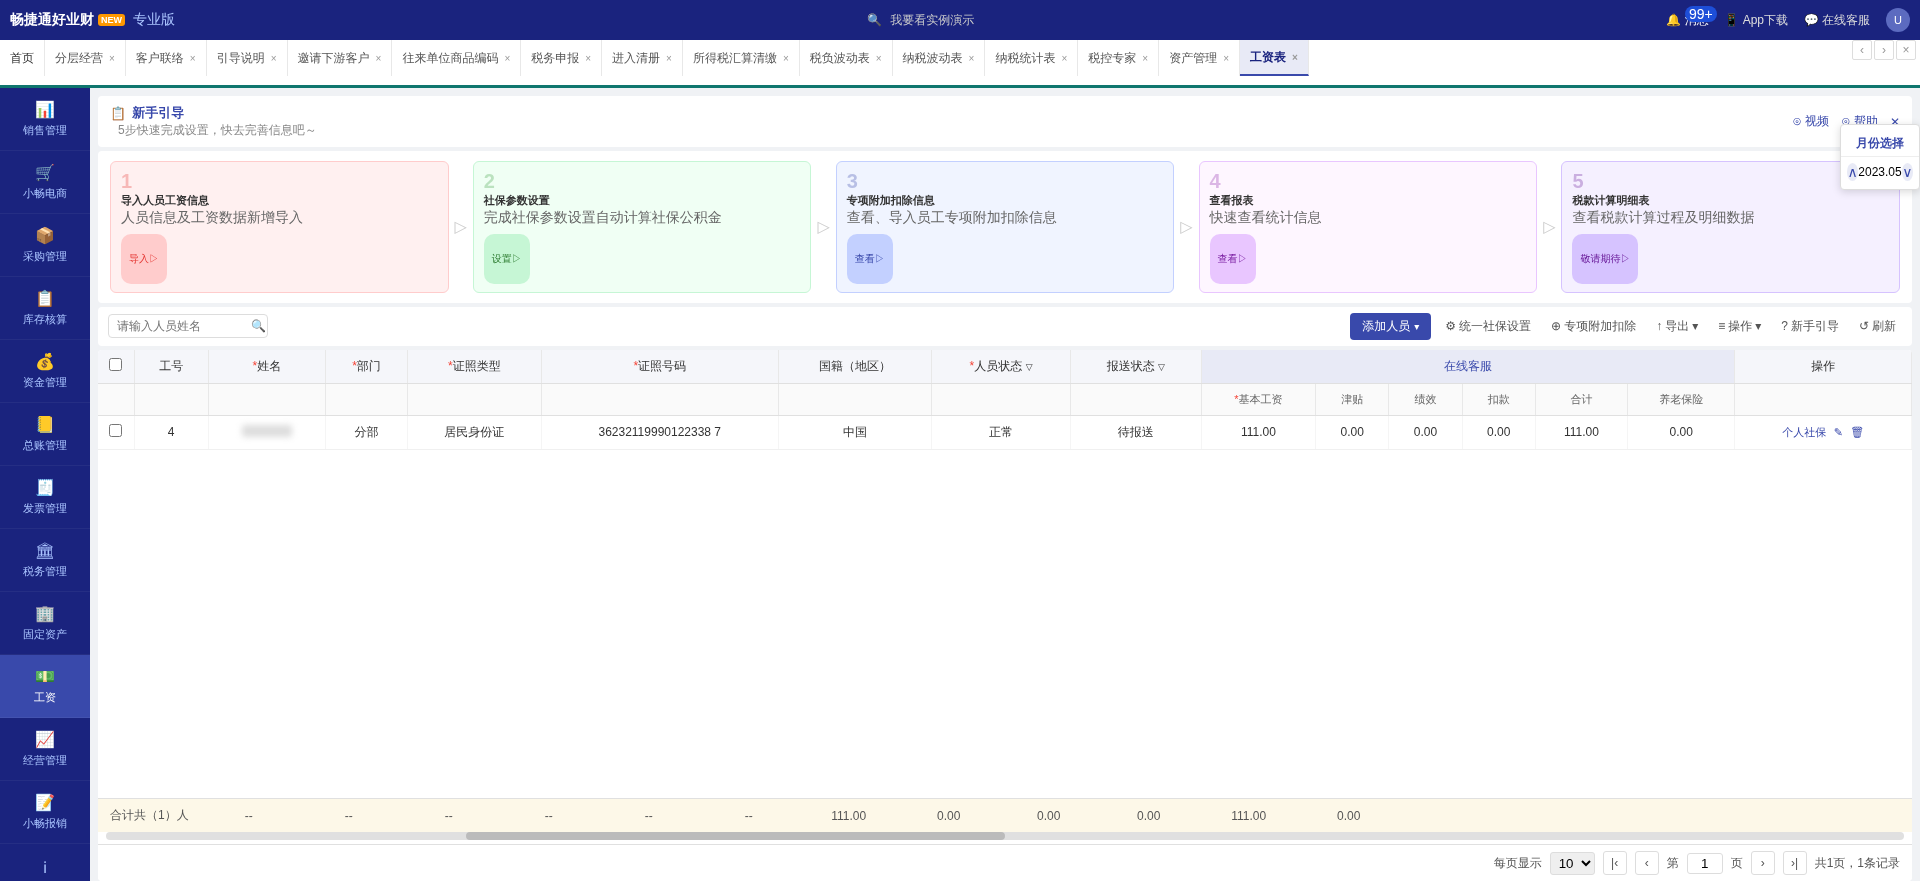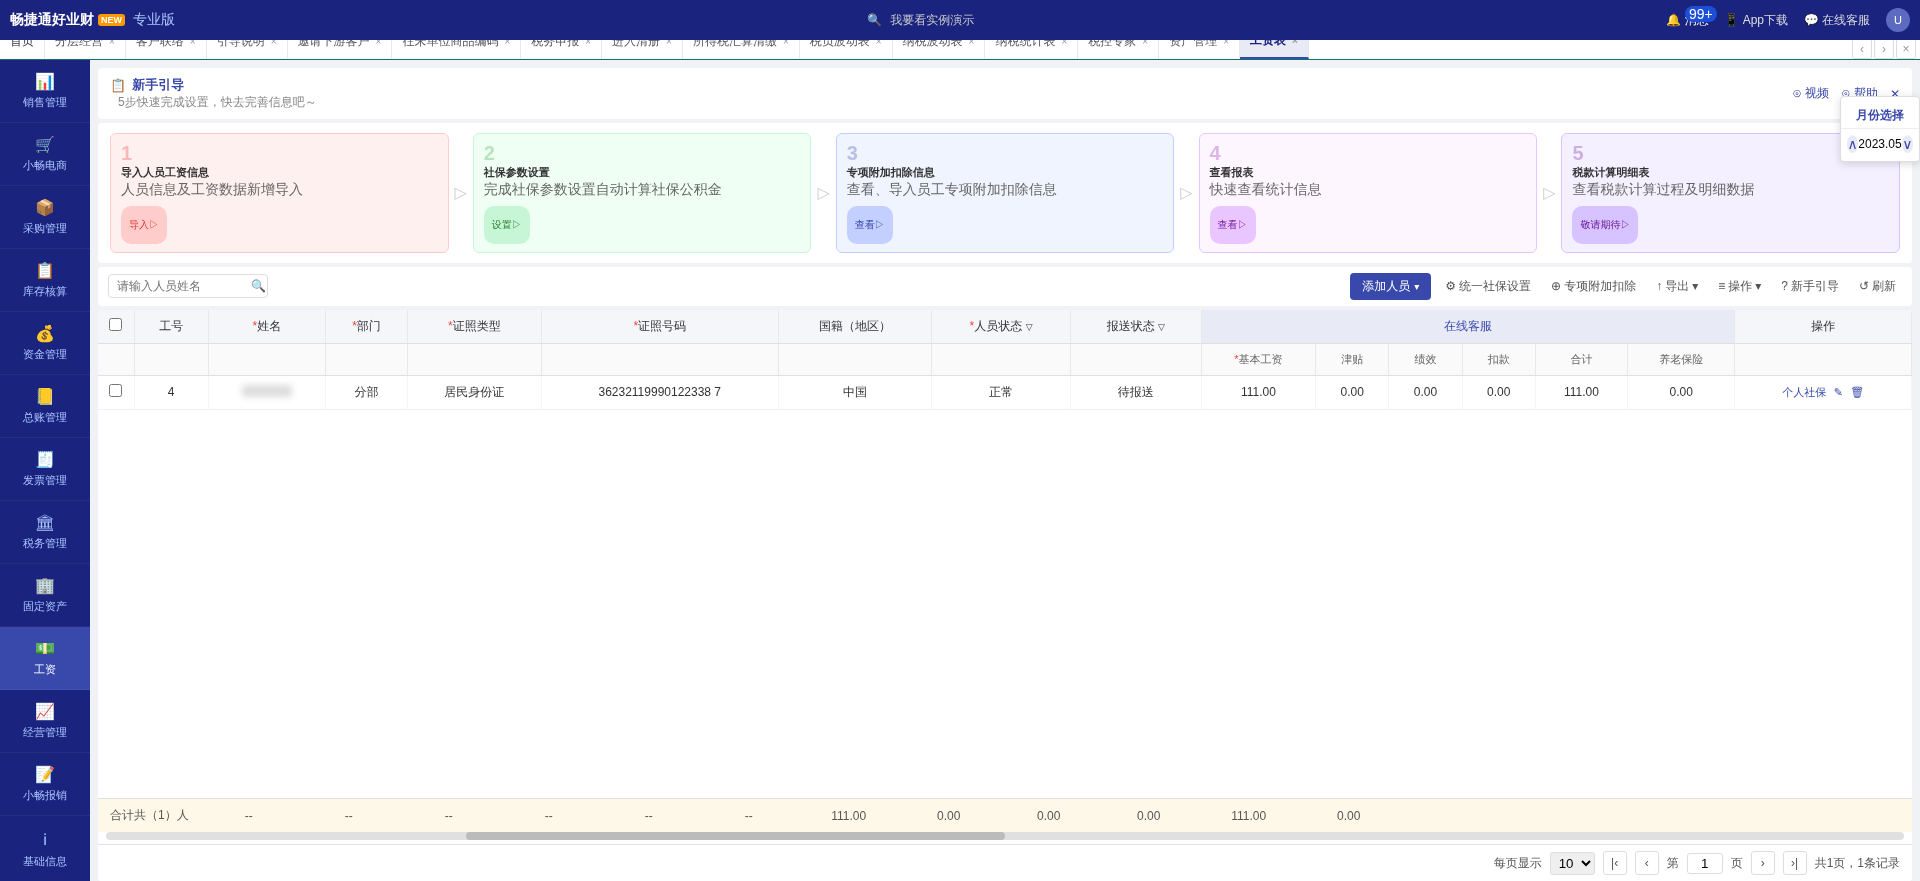--- a/index.html
+++ b/index.html
@@ -13,21 +13,21 @@
     .logo-badge { background: #ff9800; color: #fff; font-size: 9px; padding: 1px 3px; border-radius: 3px; }
     .edition-badge { color: #aac4ff; font-size: 14px; }
     .top-bar-center { display: flex; align-items: center; gap: 8px; color: #ccc; font-size: 12px; }
     .top-bar-right { display: flex; align-items: center; gap: 16px; color: #fff; font-size: 12px; }
     .msg-btn { position: relative; cursor: pointer; display: flex; align-items: center; gap: 3px; }
     .badge { background: #1d4ed8; color: #fff; font-size: 14px; padding: 0 4px; border-radius: 8px; position: absolute; top: -6px; right: -8px; }
     .top-right-btn { cursor: pointer; display: flex; align-items: center; gap: 3px; color: #ddd; }
     .user-avatar { width: 24px; height: 24px; border-radius: 50%; background: #5c6bc0; display: flex; align-items: center; justify-content: center; color: #fff; font-size: 11px; }
 
     
-    .nav-tabs { height: 20px; background: #fff; display: flex; align-items: flex-end; border-bottom: 1px solid #0f766e; overflow: hidden; flex-shrink: 0; }
+    .nav-tabs { height: 48px; background: #fff; display: flex; align-items: flex-start; border-bottom: 3px solid #0f766e; overflow: hidden; flex-shrink: 0; }
     .nav-tab { display: flex; align-items: center; padding: 0 10px; height: 36px; cursor: pointer; border-right: 1px solid #e8e8e8; white-space: nowrap; font-size: 12px; color: #555; gap: 4px; }
     .nav-tab.active { background: #e8eaf6; color: #1a237e; font-weight: bold; border-bottom: 2px solid #3949ab; }
     .nav-tab .close-x { color: #999; font-size: 10px; cursor: pointer; margin-left: 2px; }
     .nav-tab.home { color: #333; }
     .nav-arrows { display: flex; align-items: center; margin-left: auto; gap: 2px; padding-right: 4px; }
     .nav-arrow { width: 20px; height: 20px; display: flex; align-items: center; justify-content: center; cursor: pointer; color: #999; border: 1px solid #ddd; border-radius: 2px; }
 
     
     .main-area { display: flex; flex: 1; overflow: hidden; }
 
@@ -52,21 +52,21 @@
     .step-card.step4 { background: #fef6ff; border: 1px solid #e9c6ff; }
     .step-card.step5 { background: #f5f0ff; border: 1px solid #d6c3ff; }
     .step-number { font-size: 20px; font-weight: bold; opacity: 0.3; }
     .step-card.step1 .step-number { color: #e53935; }
     .step-card.step2 .step-number { color: #43a047; }
     .step-card.step3 .step-number { color: #3949ab; }
     .step-card.step4 .step-number { color: #8e24aa; }
     .step-card.step5 .step-number { color: #6a1b9a; }
     .step-title { font-size: 11px; font-weight: bold; color: #333; }
     .step-desc { font-size: 14px; color: #666; line-height: 1.4; }
-    .step-btn { margin-top: 6px; font-size: 10px; padding: 12px 8px; border-radius: 10px; cursor: pointer; border: none; }
+    .step-btn { margin-top: 6px; font-size: 10px; padding: 18px 8px; border-radius: 10px; cursor: pointer; border: none; }
     .step-card.step1 .step-btn { background: #ffcccc; color: #e53935; }
     .step-card.step2 .step-btn { background: #c6f6d5; color: #2e7d32; }
     .step-card.step3 .step-btn { background: #c3d0ff; color: #3949ab; }
     .step-card.step4 .step-btn { background: #e9c6ff; color: #7b1fa2; }
     .step-card.step5 .step-btn { background: #d6c3ff; color: #6a1b9a; }
     .step-arrow { color: #ccc; font-size: 16px; padding: 0 6px; }
 
     
     .toolbar { background: #fff; margin: 0 8px 4px 8px; padding: 6px 10px; border-radius: 4px; display: flex; align-items: center; gap: 8px; flex-shrink: 0; }
     .search-input { border: 1px solid #ddd; border-radius: 4px; padding: 4px 8px; font-size: 12px; width: 160px; color: #999; display: flex; align-items: center; gap: 4px; }

